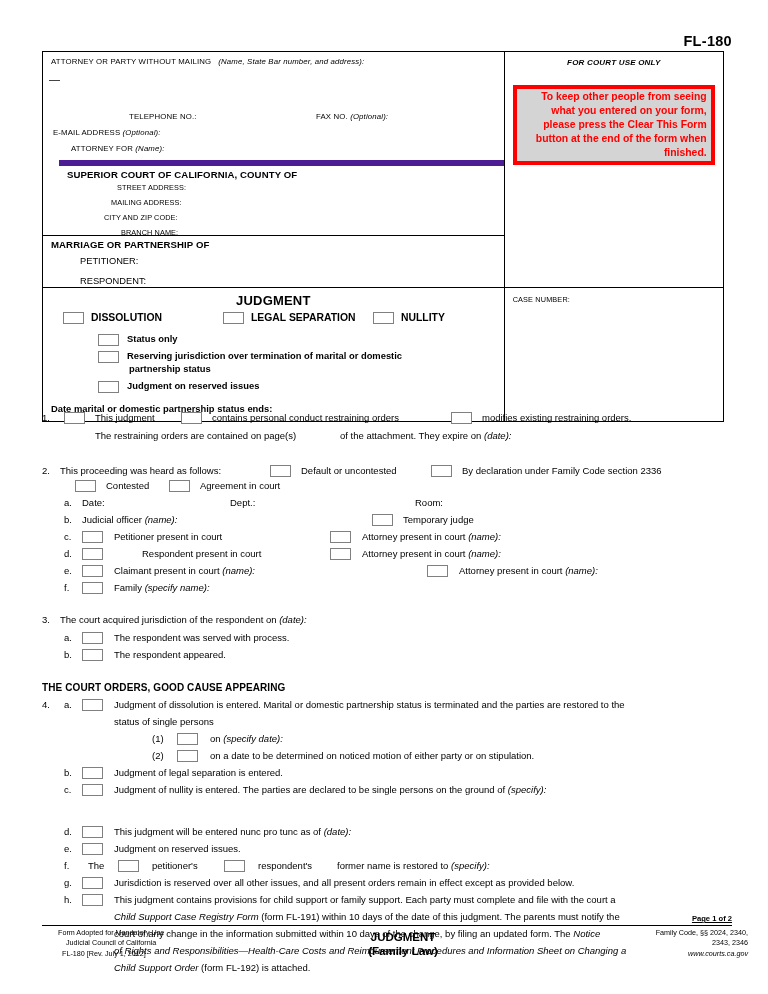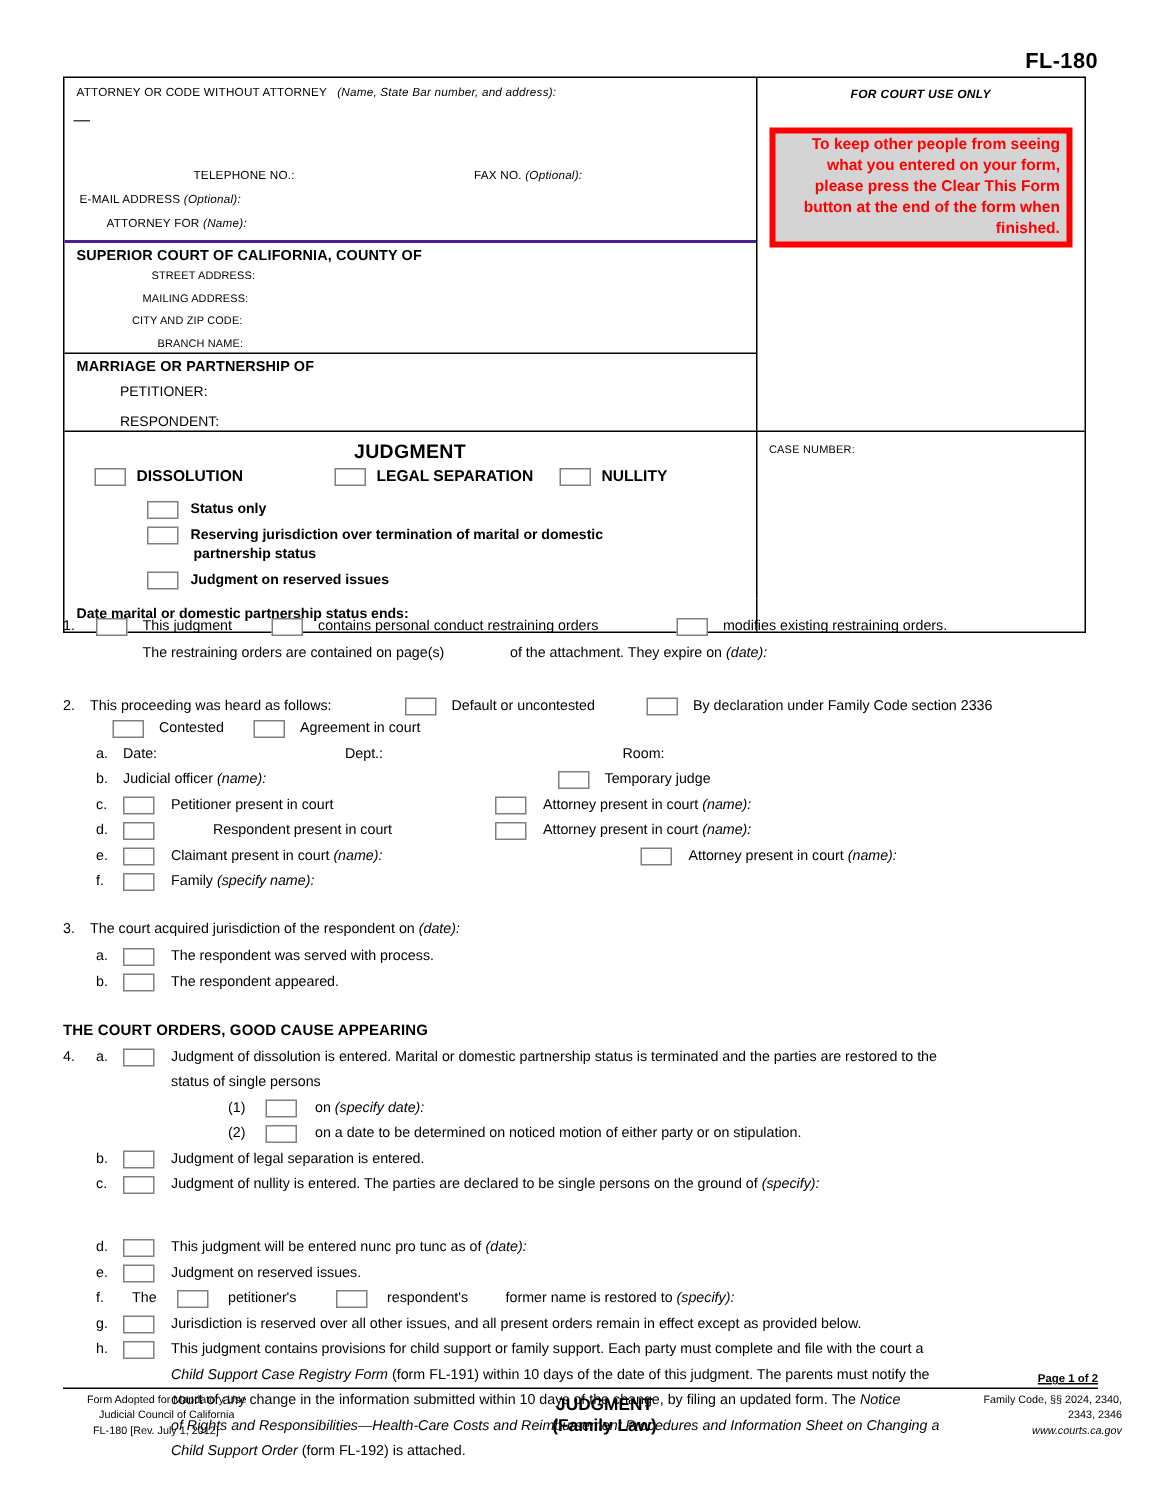--- a/index.html
+++ b/index.html
@@ -110,24 +110,25 @@
     color: #ff0000;
     font-weight: bold;
     font-size: 10.4px;
     line-height: 1.33;
     text-align: right;
     padding: 0 4px;
   }
 
   
   .courtblock {
-    border-top: 2px solid #4c1d95;
+    border-top: 6px solid #4c1d95;
     padding: 3px 0 3px 0;
     height: 75px;
     position: relative;
+    margin-left: 16px;
   }
   .court-title {
     font-size: 9.6px;
     font-weight: bold;
     padding-left: 8px;
     letter-spacing: 0.1px;
   }
   .addr {
     position: absolute;
     font-size: 7.3px;
@@ -317,21 +318,21 @@
 <div class="page">
 
   <div class="formnum">FL-180</div>
 
   <div class="caption">
 
     <div class="cap-row">
       <div class="cap-left">
         <div class="attybox">
           <div class="lbl atty-title">
-            <span>ATTORNEY OR CODE WITHOUT ATTORNEY</span>
+            <span>ATTORNEY OR PARTY WITHOUT MAILING</span>
             &nbsp;&nbsp;<i>(Name, State Bar number, and address):</i>
           </div>
           <div class="dash"></div>
 
           <div class="tel-row">
             <span class="lbl c1">TELEPHONE NO.:</span>
             <span class="lbl c2"><span>FAX NO.</span> <i>(Optional):</i></span>
           </div>
           <div class="lbl email-row">
             <span>E-MAIL ADDRESS</span> <i>(Optional):</i>

